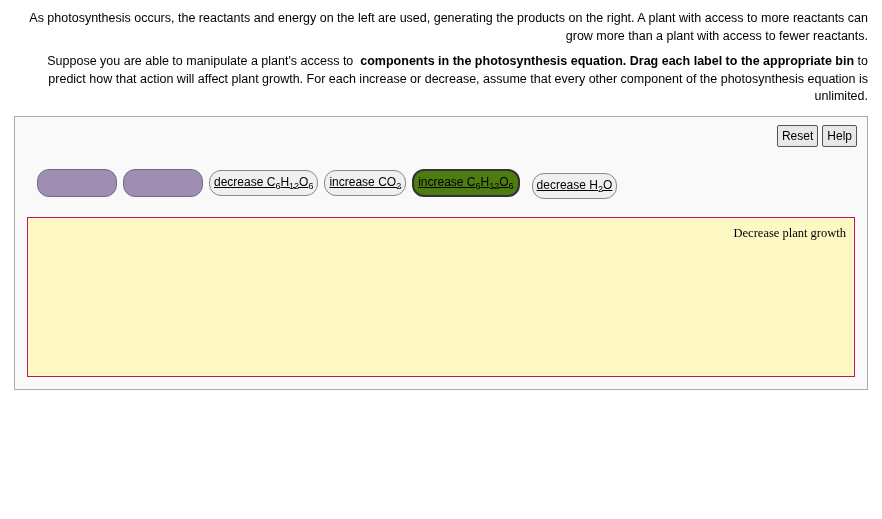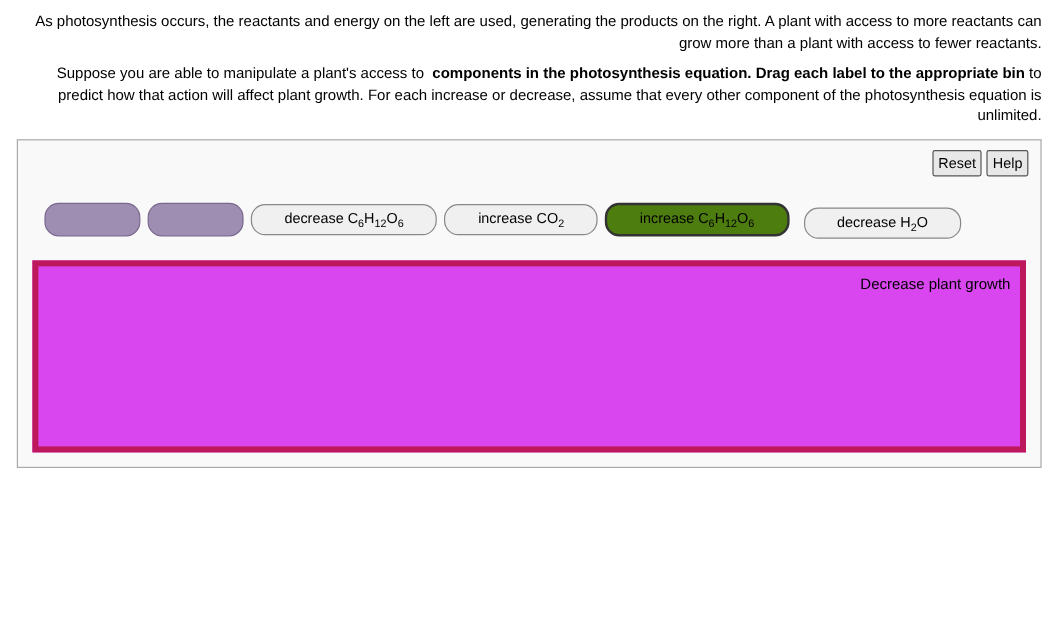--- a/index.html
+++ b/index.html
@@ -51,49 +51,51 @@
       display: flex;
       flex-wrap: wrap;
       gap: 6px;
       margin-top: 40px;
       margin-bottom: 18px;
       padding-left: 10px;
     }
     .label-chip {
       border: 1px solid #888;
       background: #f0f0f0;
-      padding: 4px 27px;
+      padding: 4px 4px;
       font-size: 12px;
       border-radius: 12px;
       cursor: grab;
       white-space: nowrap;
+      text-decoration: underline;
     }
     .label-chip.purple-box {
       background: #9e8fb2;
       border: 1px solid #7a6890;
       width: 80px;
       height: 28px;
       display: inline-block;
     }
     .label-chip.highlight {
       border: 2px solid #333;
       background: #4d7c0f;
     }
     .drop-zones {
       display: flex;
       gap: 10px;
       margin-top: 6px;
     }
     .drop-zone {
-      border: 5px solid #be185d;
-      background: #d946ef;
+      border: 1px solid #be185d;
+      background: #fef9c3;
       flex: 1;
       min-height: 160px;
       padding: 8px;
       position: relative;
+      font-family: Liberation Serif, serif;
     }
     .drop-zone-title {
       font-size: 12.5px;
       font-weight: normal;
       margin-bottom: 8px;
       color: #000;
     }
     .dropped-chips {
       display: flex;
       flex-wrap: wrap;

